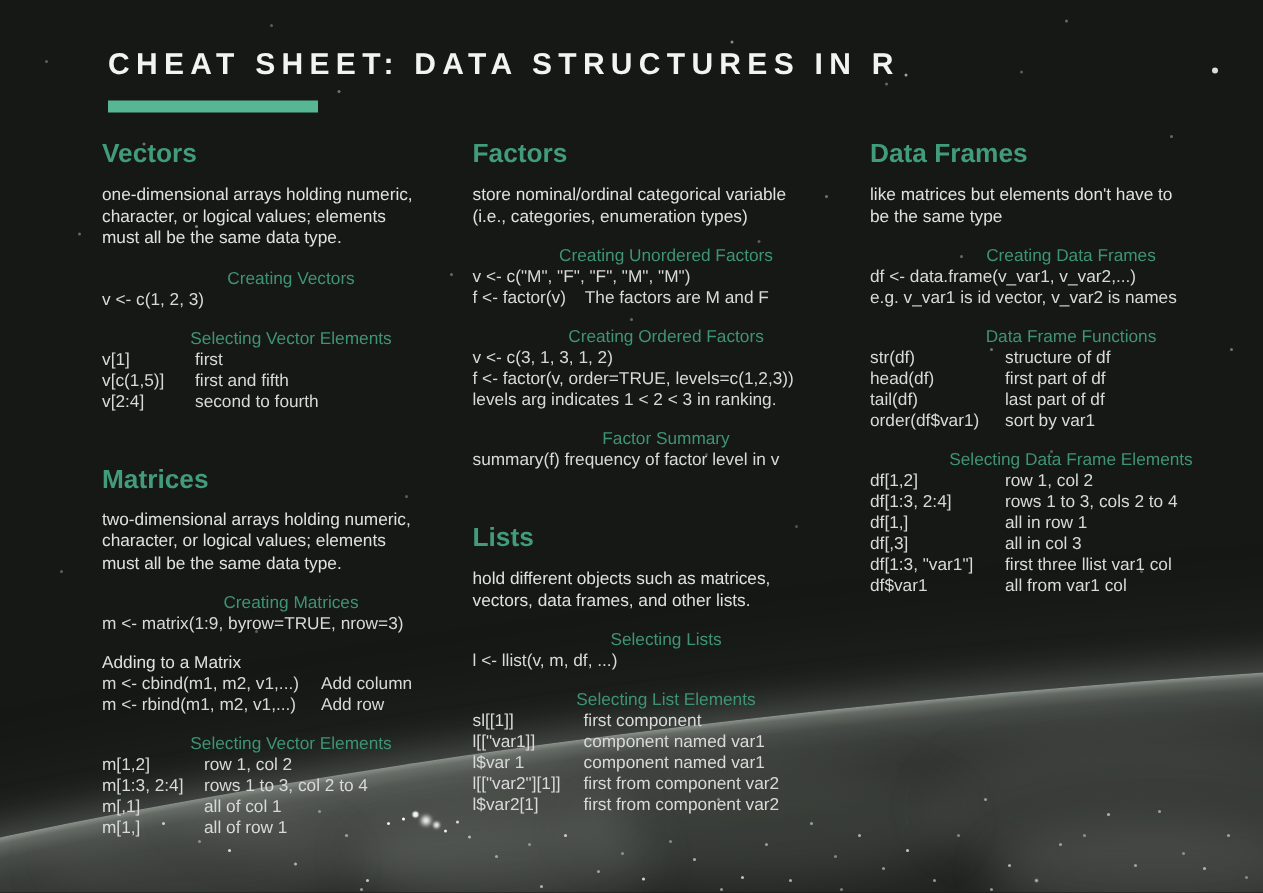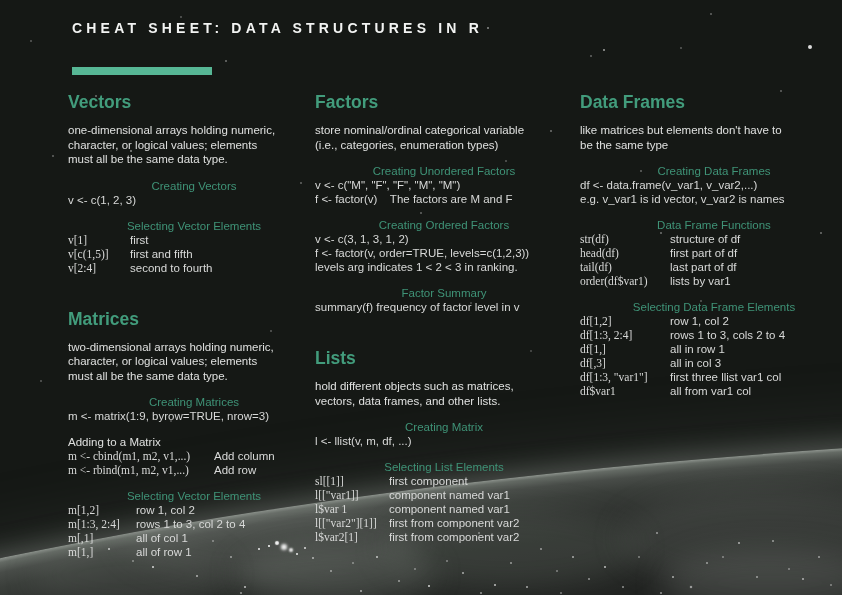--- a/index.html
+++ b/index.html
@@ -78,39 +78,39 @@
   
   #content{position:absolute;inset:0;z-index:10;}
   :root{
     --teal-bar:#57b795;
     --teal-heading:#429c7c;
     --teal-sub:#3f9377;
     --body-text:#dfe0df;
     --code-text:#d8d9d8;
   }
   #page-title{
-    position:absolute;left:72px;top:20px;
-    font-size:14px;font-weight:bold;letter-spacing:4.2px;color:#f2f3f2;white-space:nowrap;
+    position:absolute;left:72px;top:32px;
+    font-size:20px;font-weight:bold;letter-spacing:4.2px;color:#f2f3f2;white-space:nowrap;
   }
   #accent-bar{position:absolute;left:72px;top:67px;width:140px;height:8px;background:var(--teal-bar);}
 
   .col{position:absolute;top:92px;}
   #col-0{left:68px;width:252px;}
   #col-1{left:315px;width:258px;}
   #col-2{left:568px;width:268px;margin-left:12px;}
 
   .h1block{font-size:17.5px;line-height:20px;font-weight:bold;color:var(--teal-heading);margin:34px 0 11px;}
   .col .h1block:first-child{margin-top:0;}
   .para{font-size:11.5px;line-height:14.5px;color:var(--body-text);white-space:pre-line;margin:0 0 10px;}
   .sub{font-size:11.5px;line-height:14px;color:var(--teal-sub);margin-top:12px;text-align:center;}
   .codeline{font-size:11.5px;line-height:14px;color:var(--code-text);white-space:pre;}
   .plainlabel{font-size:11.5px;line-height:14px;color:var(--body-text);margin-top:12px;white-space:pre;}
   .rows{margin:0;}
   .row{display:flex;font-size:11.5px;line-height:14px;color:var(--code-text);}
-  .row .c{flex:0 0 var(--cw,70px);white-space:pre;font-family:Liberation Serif, serif;}
+  .row .c{flex:0 0 var(--cw,70px);white-space:pre;}
   .row .d{white-space:pre;}
 </style>
 </head>
 <body>
 
 <div id="stage">
   <span class="stars"></span>
   <div id="earth"></div>
   <div id="earth-detail">
     <div class="blob b1"></div>
@@ -194,21 +194,21 @@
           <div class="codeline">f &lt;- factor(v)    The factors are M and F</div>
           <div class="sub">Creating Ordered Factors</div>
           <div class="codeline">v &lt;- c(3, 1, 3, 1, 2)</div>
           <div class="codeline">f &lt;- factor(v, order=TRUE, levels=c(1,2,3))</div>
           <div class="codeline">levels arg indicates 1 &lt; 2 &lt; 3 in ranking.</div>
           <div class="sub">Factor Summary</div>
           <div class="codeline">summary(f) frequency of factor level in v</div>
           <div class="h1block">Lists</div>
           <div class="para">hold different objects such as matrices,
 vectors, data frames, and other lists.</div>
-          <div class="sub">Creating Matrix</div>
+          <div class="sub">Selecting Lists</div>
           <div class="codeline">l &lt;- llist(v, m, df, ...)</div>
           <div class="sub">Selecting List Elements</div>
           <div class="rows" style="--cw: 74px;">
             <div class="row">
               <span class="c">sl[[1]]</span>
               <span class="d">first component</span>
             </div>
             <div class="row">
               <span class="c">l[["var1]]</span>
               <span class="d">component named var1</span>
@@ -243,21 +243,21 @@
             <div class="row">
               <span class="c">head(df)</span>
               <span class="d">first part of df</span>
             </div>
             <div class="row">
               <span class="c">tail(df)</span>
               <span class="d">last part of df</span>
             </div>
             <div class="row">
               <span class="c">order(df$var1)</span>
-              <span class="d">lists by var1</span>
+              <span class="d">sort by var1</span>
             </div>
           </div>
           <div class="sub">Selecting Data Frame Elements</div>
           <div class="rows" style="--cw: 90px;">
             <div class="row">
               <span class="c">df[1,2]</span>
               <span class="d">row 1, col 2</span>
             </div>
             <div class="row">
               <span class="c">df[1:3, 2:4]</span>

